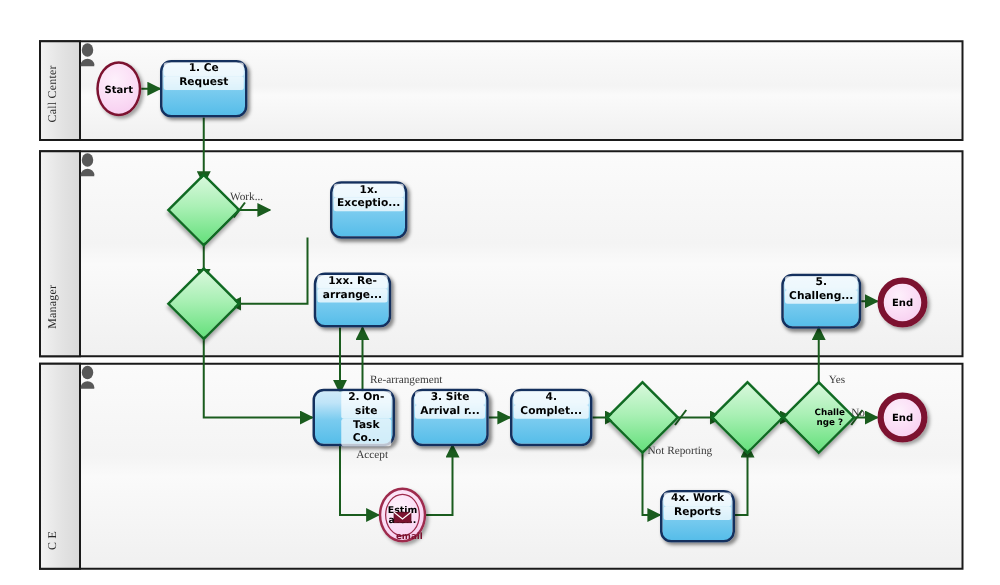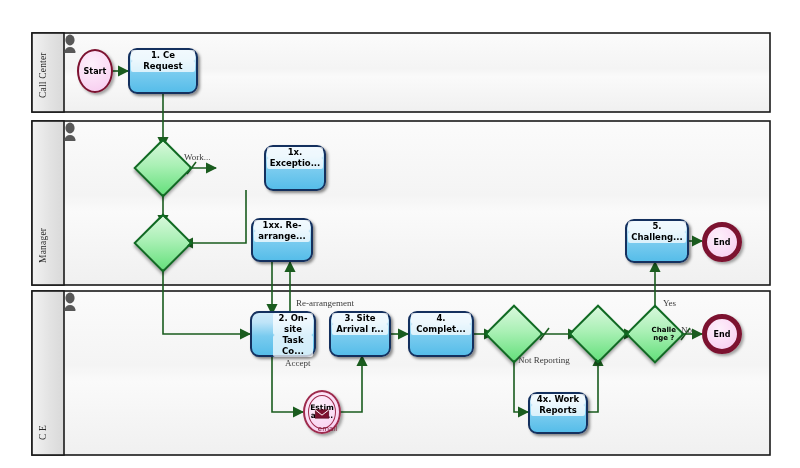--- a/index.html
+++ b/index.html
@@ -64,21 +64,21 @@
     pointer-events:none;
   }
   .env-icon{
     position:absolute;left:50%;top:52%;
     transform:translate(-50%,-40%);
     width:15px;height:10px;
     pointer-events:none;
   }
   .sub-label{
     position:absolute;left:50%;bottom:-1px;transform:translateX(-50%);
-    font-family:"DejaVu Sans", sans-serif;font-weight:normal;
+    font-family:"DejaVu Sans", sans-serif;font-weight:bold;
     font-size:7px;color:#7c1230;white-space:nowrap;padding-left:11px;
   }
 
   
   .gw{position:absolute;}
   .gw .diam{
     width:100%;height:100%;
     transform:rotate(45deg);
     border:2px solid #0f6b22;
     background:linear-gradient(135deg,#d8f8dc 0%,#aaf0b5 45%,#65e07c 100%);

